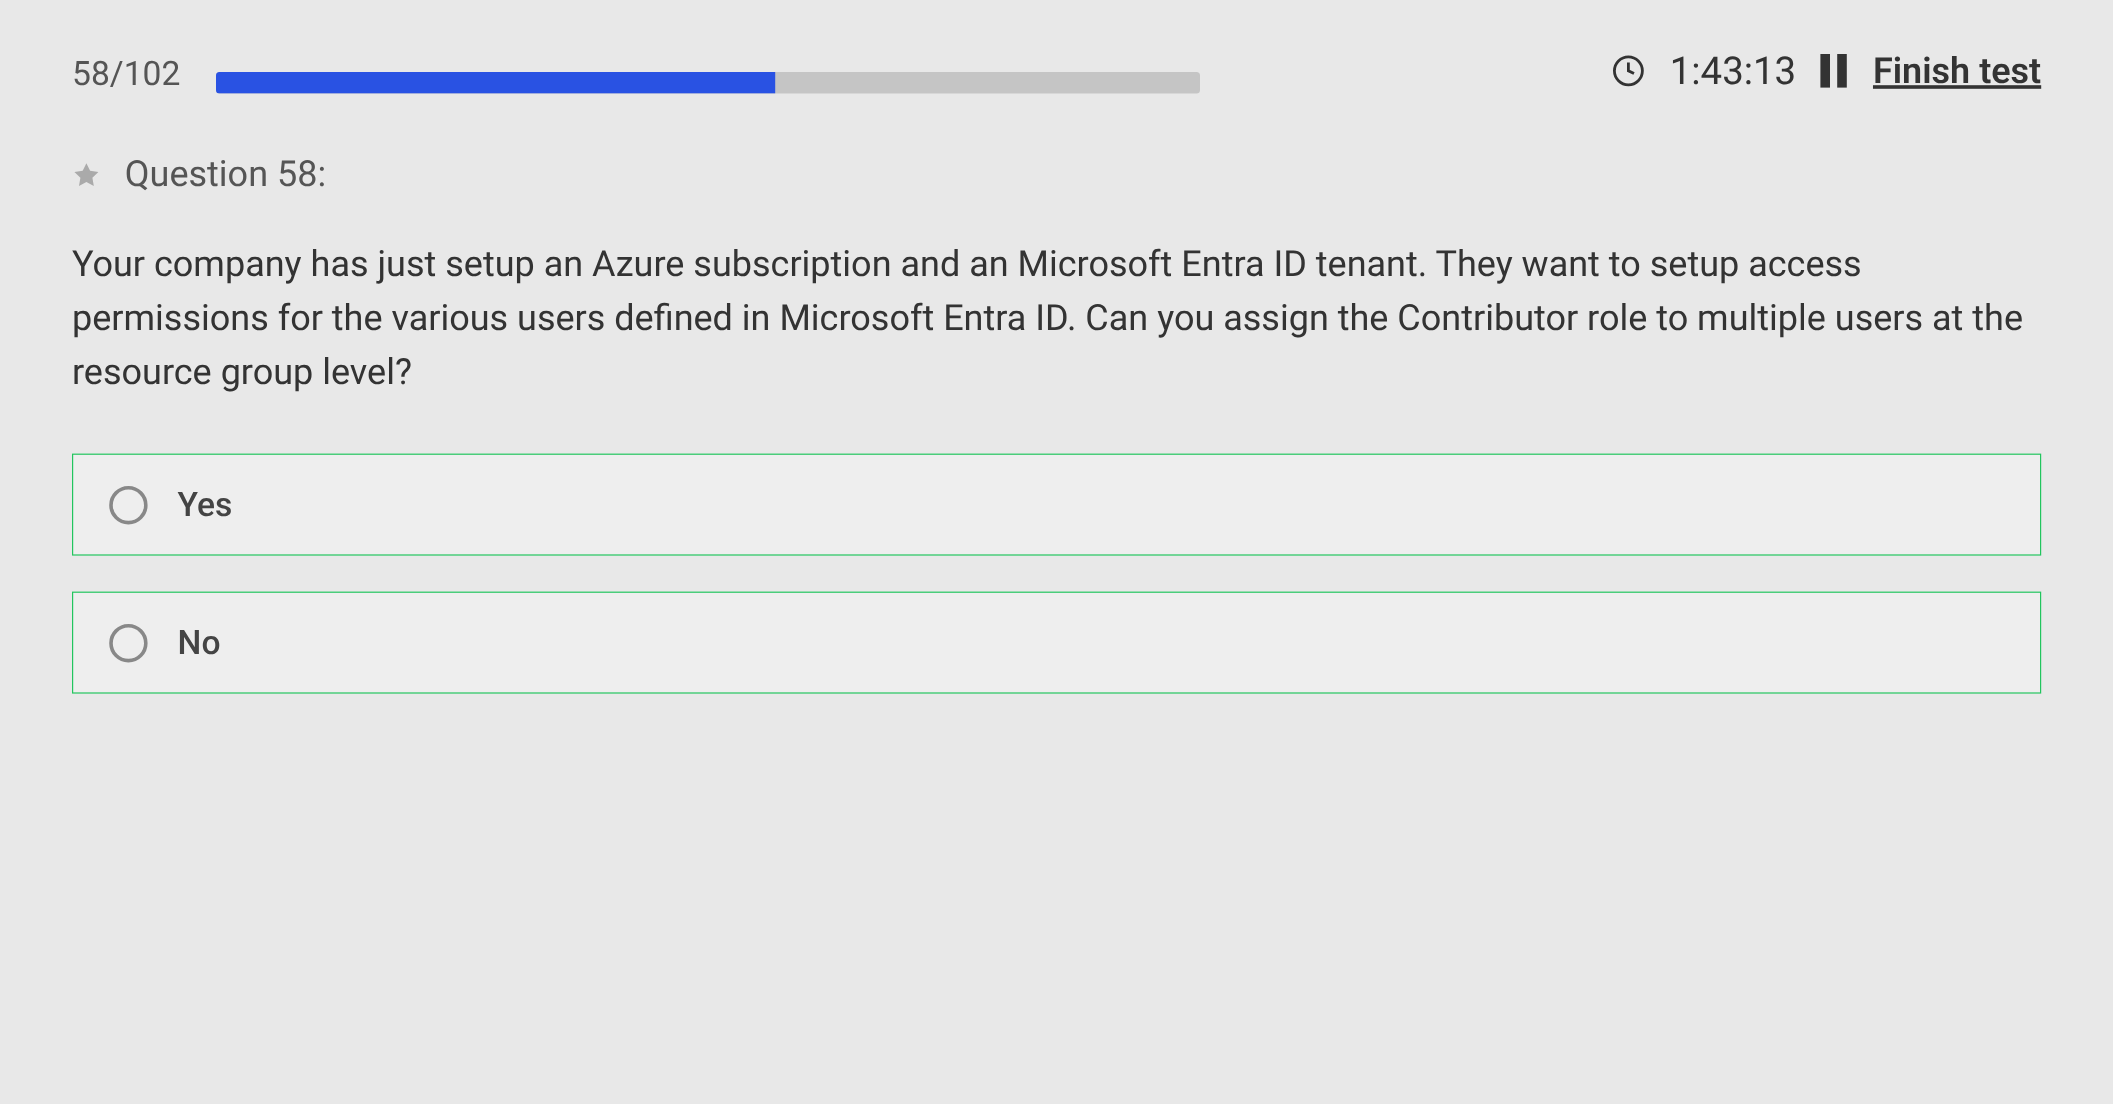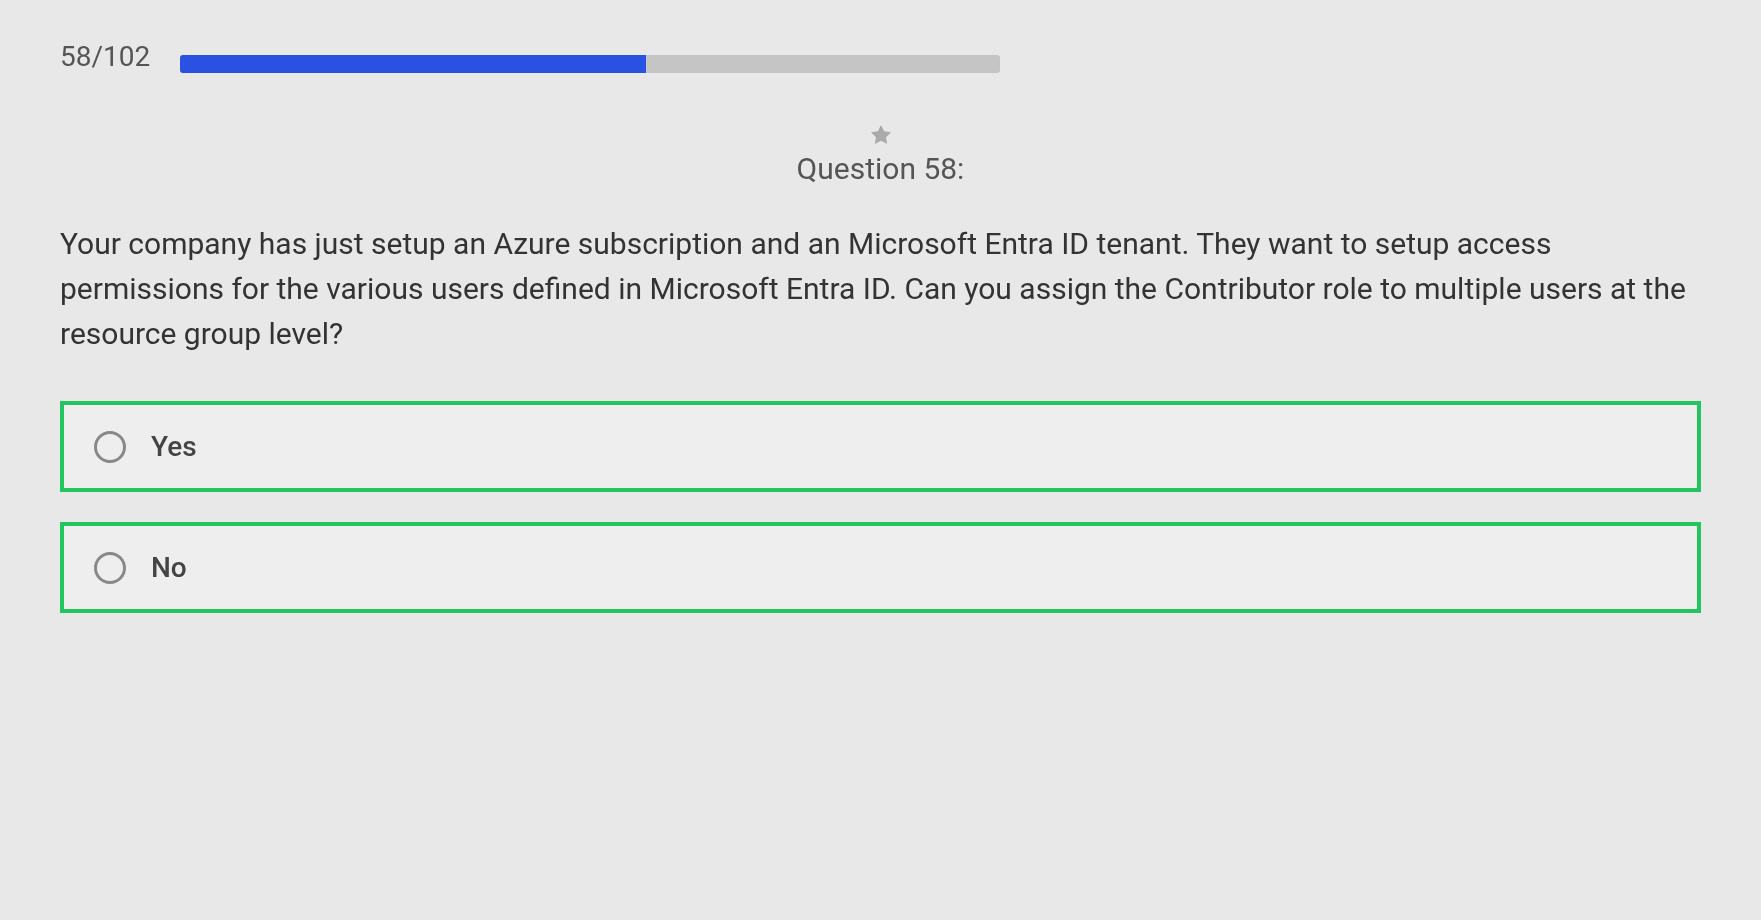--- a/index.html
+++ b/index.html
@@ -69,43 +69,42 @@
     .finish-link {
       font-size: 30px;
       color: #333;
       font-weight: 600;
       text-decoration: underline;
       cursor: pointer;
     }
     .question-header {
       display: flex;
       align-items: center;
-      gap: 4px;
+      gap: 20px;
       margin-bottom: 35px;
-      flex-direction: column;
     }
     .star-icon {
       width: 24px;
       height: 24px;
       color: #999;
     }
     .question-number {
       font-size: 30px;
       color: #555;
       font-weight: 400;
     }
     .question-text {
       font-size: 30px;
       color: #333;
       line-height: 1.5;
       margin-bottom: 45px;
       font-weight: 400;
     }
     .option {
-      border: 4px solid #22c55e;
+      border: 1px solid #22c55e;
       padding: 25px 30px;
       margin-bottom: 30px;
       display: flex;
       align-items: center;
       gap: 25px;
       cursor: pointer;
       background: #eeeeee;
     }
     .radio-circle {
       width: 32px;
@@ -121,20 +120,32 @@
     }
   </style>
 </head>
 <body>
 
 <div class="header-row">
   <div class="progress-label">58/102</div>
   <div class="progress-bar-container">
     <div class="progress-bar-fill"></div>
   </div>
+  <div class="header-right">
+    <svg class="clock-icon" viewBox="0 0 24 24" fill="none" stroke="#333" stroke-width="2">
+      <circle cx="12" cy="12" r="10"></circle>
+      <path d="M12 6v6l4 2"></path>
+    </svg>
+    <span class="timer-text">1:43:13</span>
+    <div class="pause-icon">
+      <div class="pause-bar"></div>
+      <div class="pause-bar"></div>
+    </div>
+    <span class="finish-link">Finish test</span>
+  </div>
 </div>
 
 <div class="question-header">
   <svg class="star-icon" viewBox="0 0 24 24" fill="#aaa">
     <path d="M12 2l3.09 6.26L22 9.27l-5 4.87 1.18 6.88L12 17.77l-6.18 3.25L7 14.14 2 9.27l6.91-1.01L12 2z"></path>
   </svg>
   <span class="question-number">Question 58:</span>
 </div>
 
 <div class="question-text">Your company has just setup an Azure subscription and an Microsoft Entra ID tenant. They want to setup access permissions for the various users defined in  Microsoft Entra ID. Can you assign the Contributor role to multiple users at the resource group level?</div>

